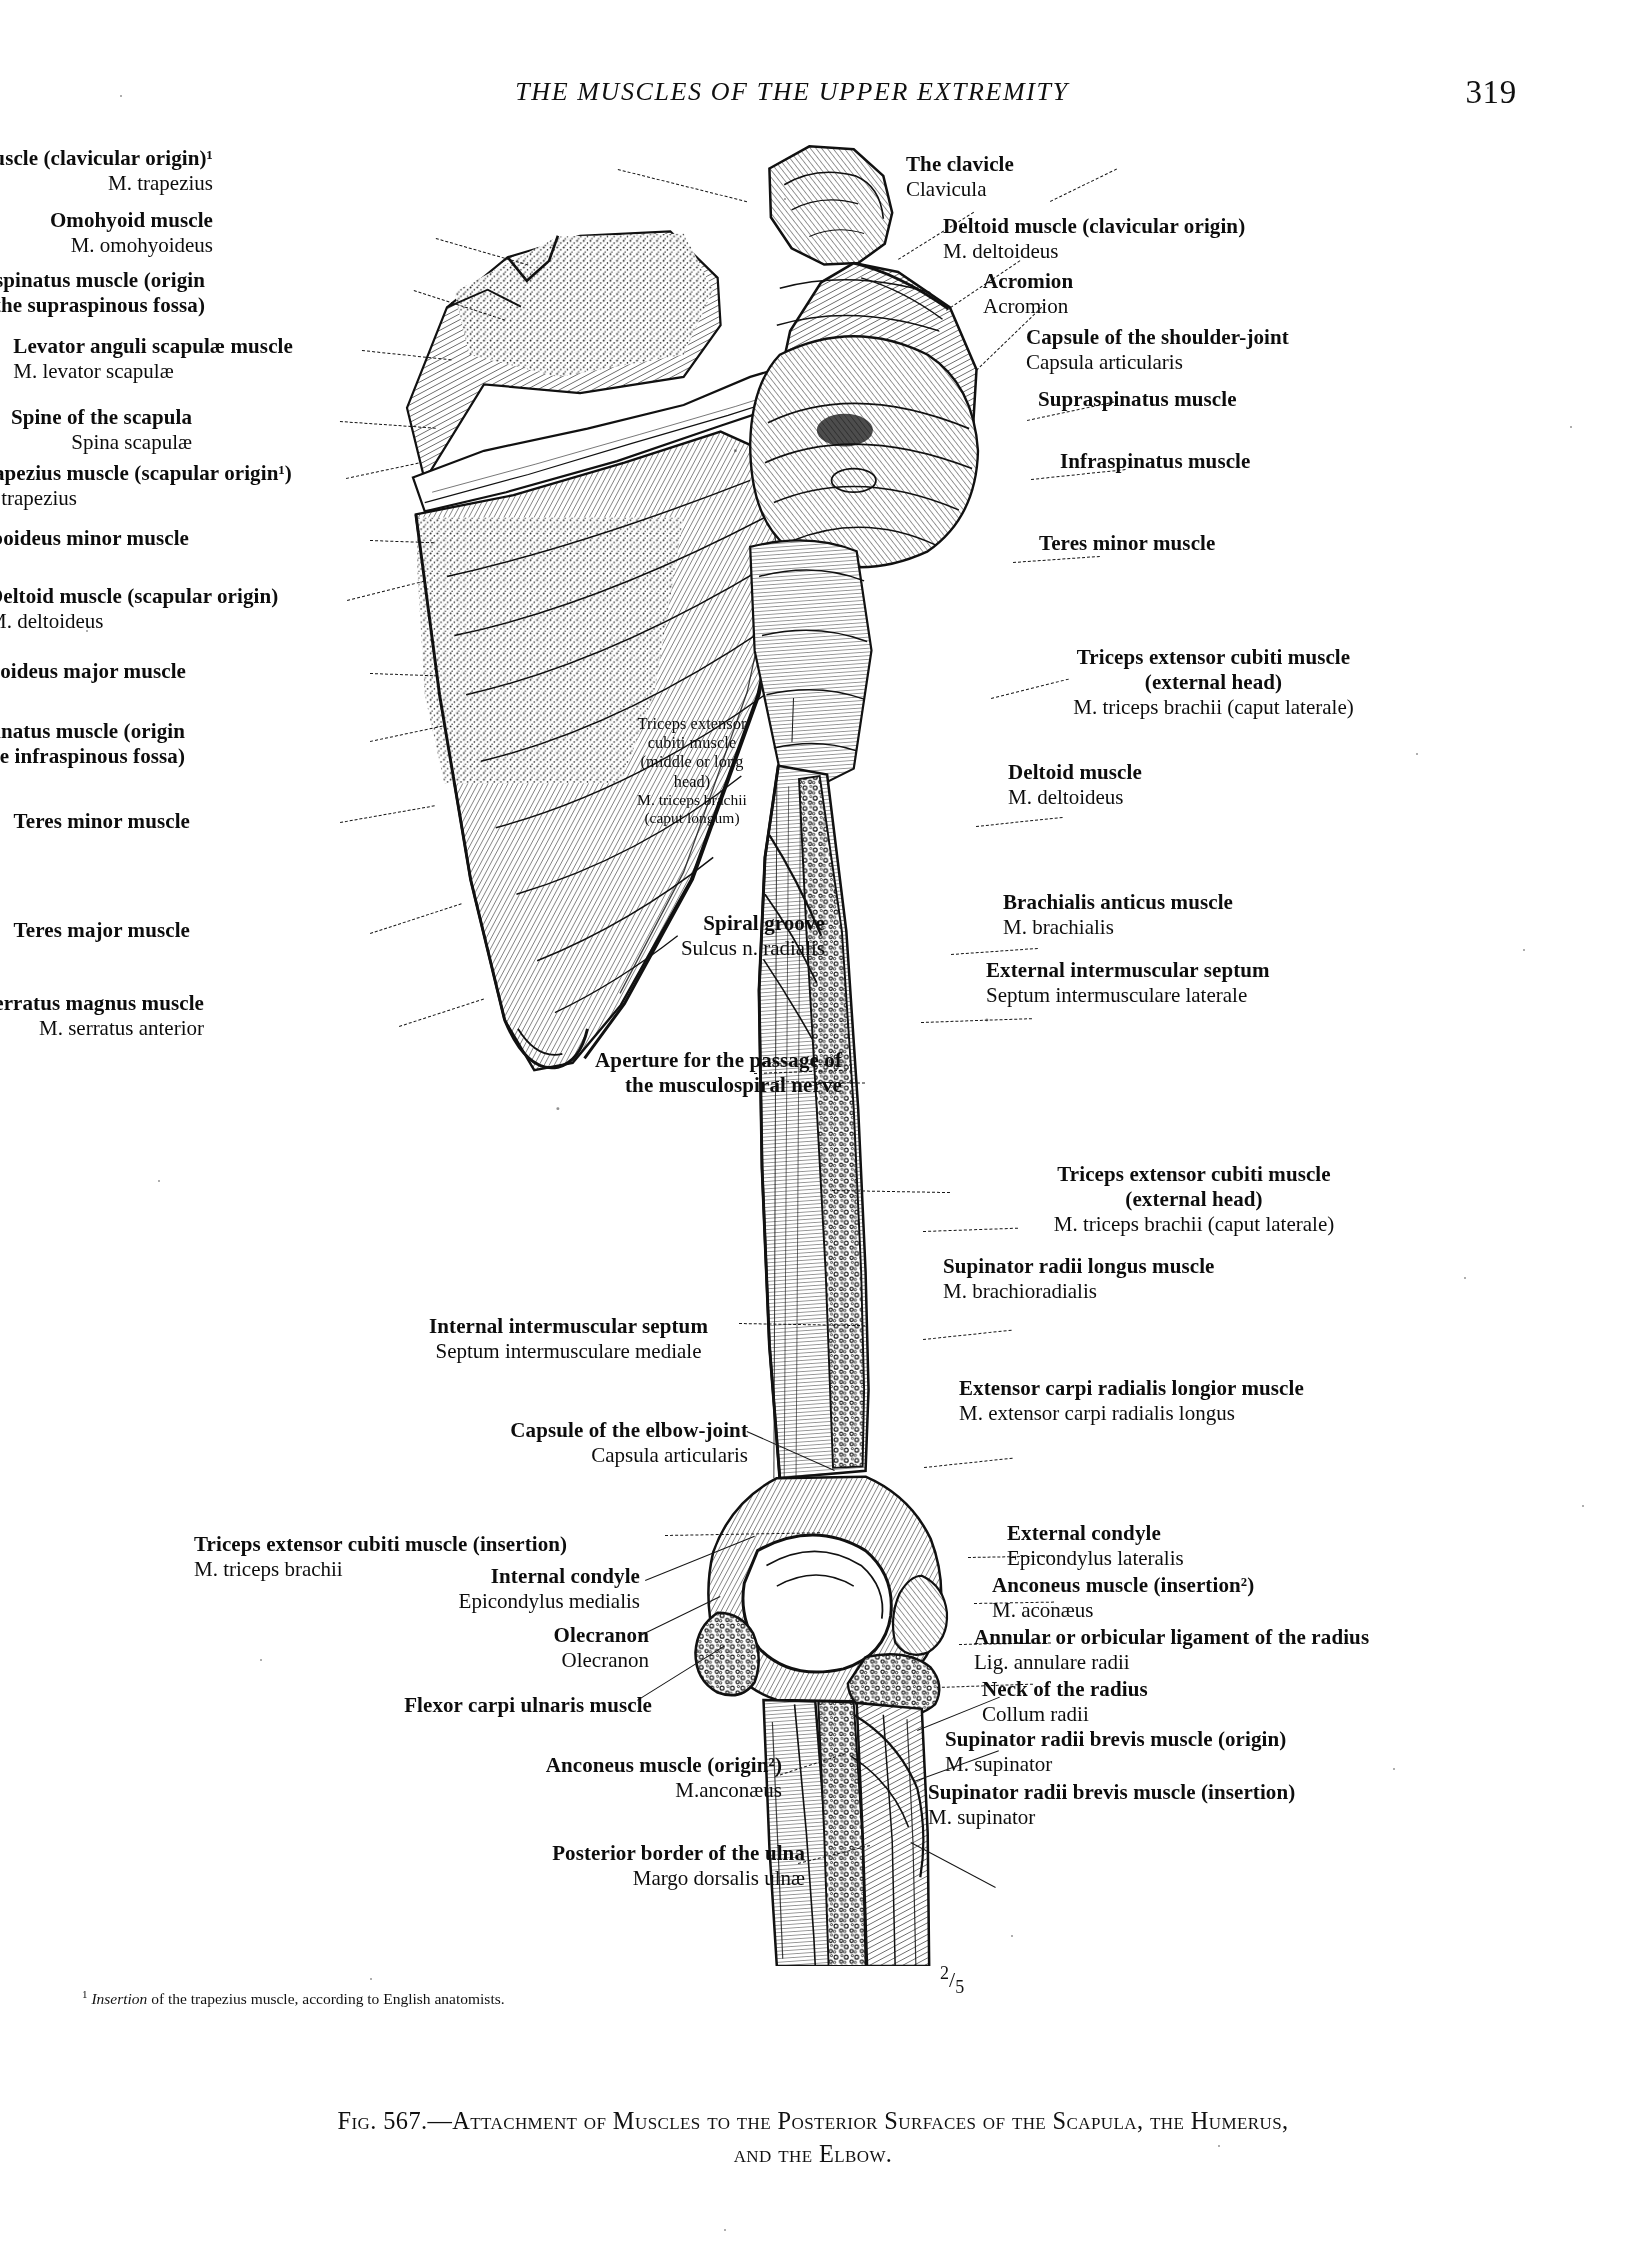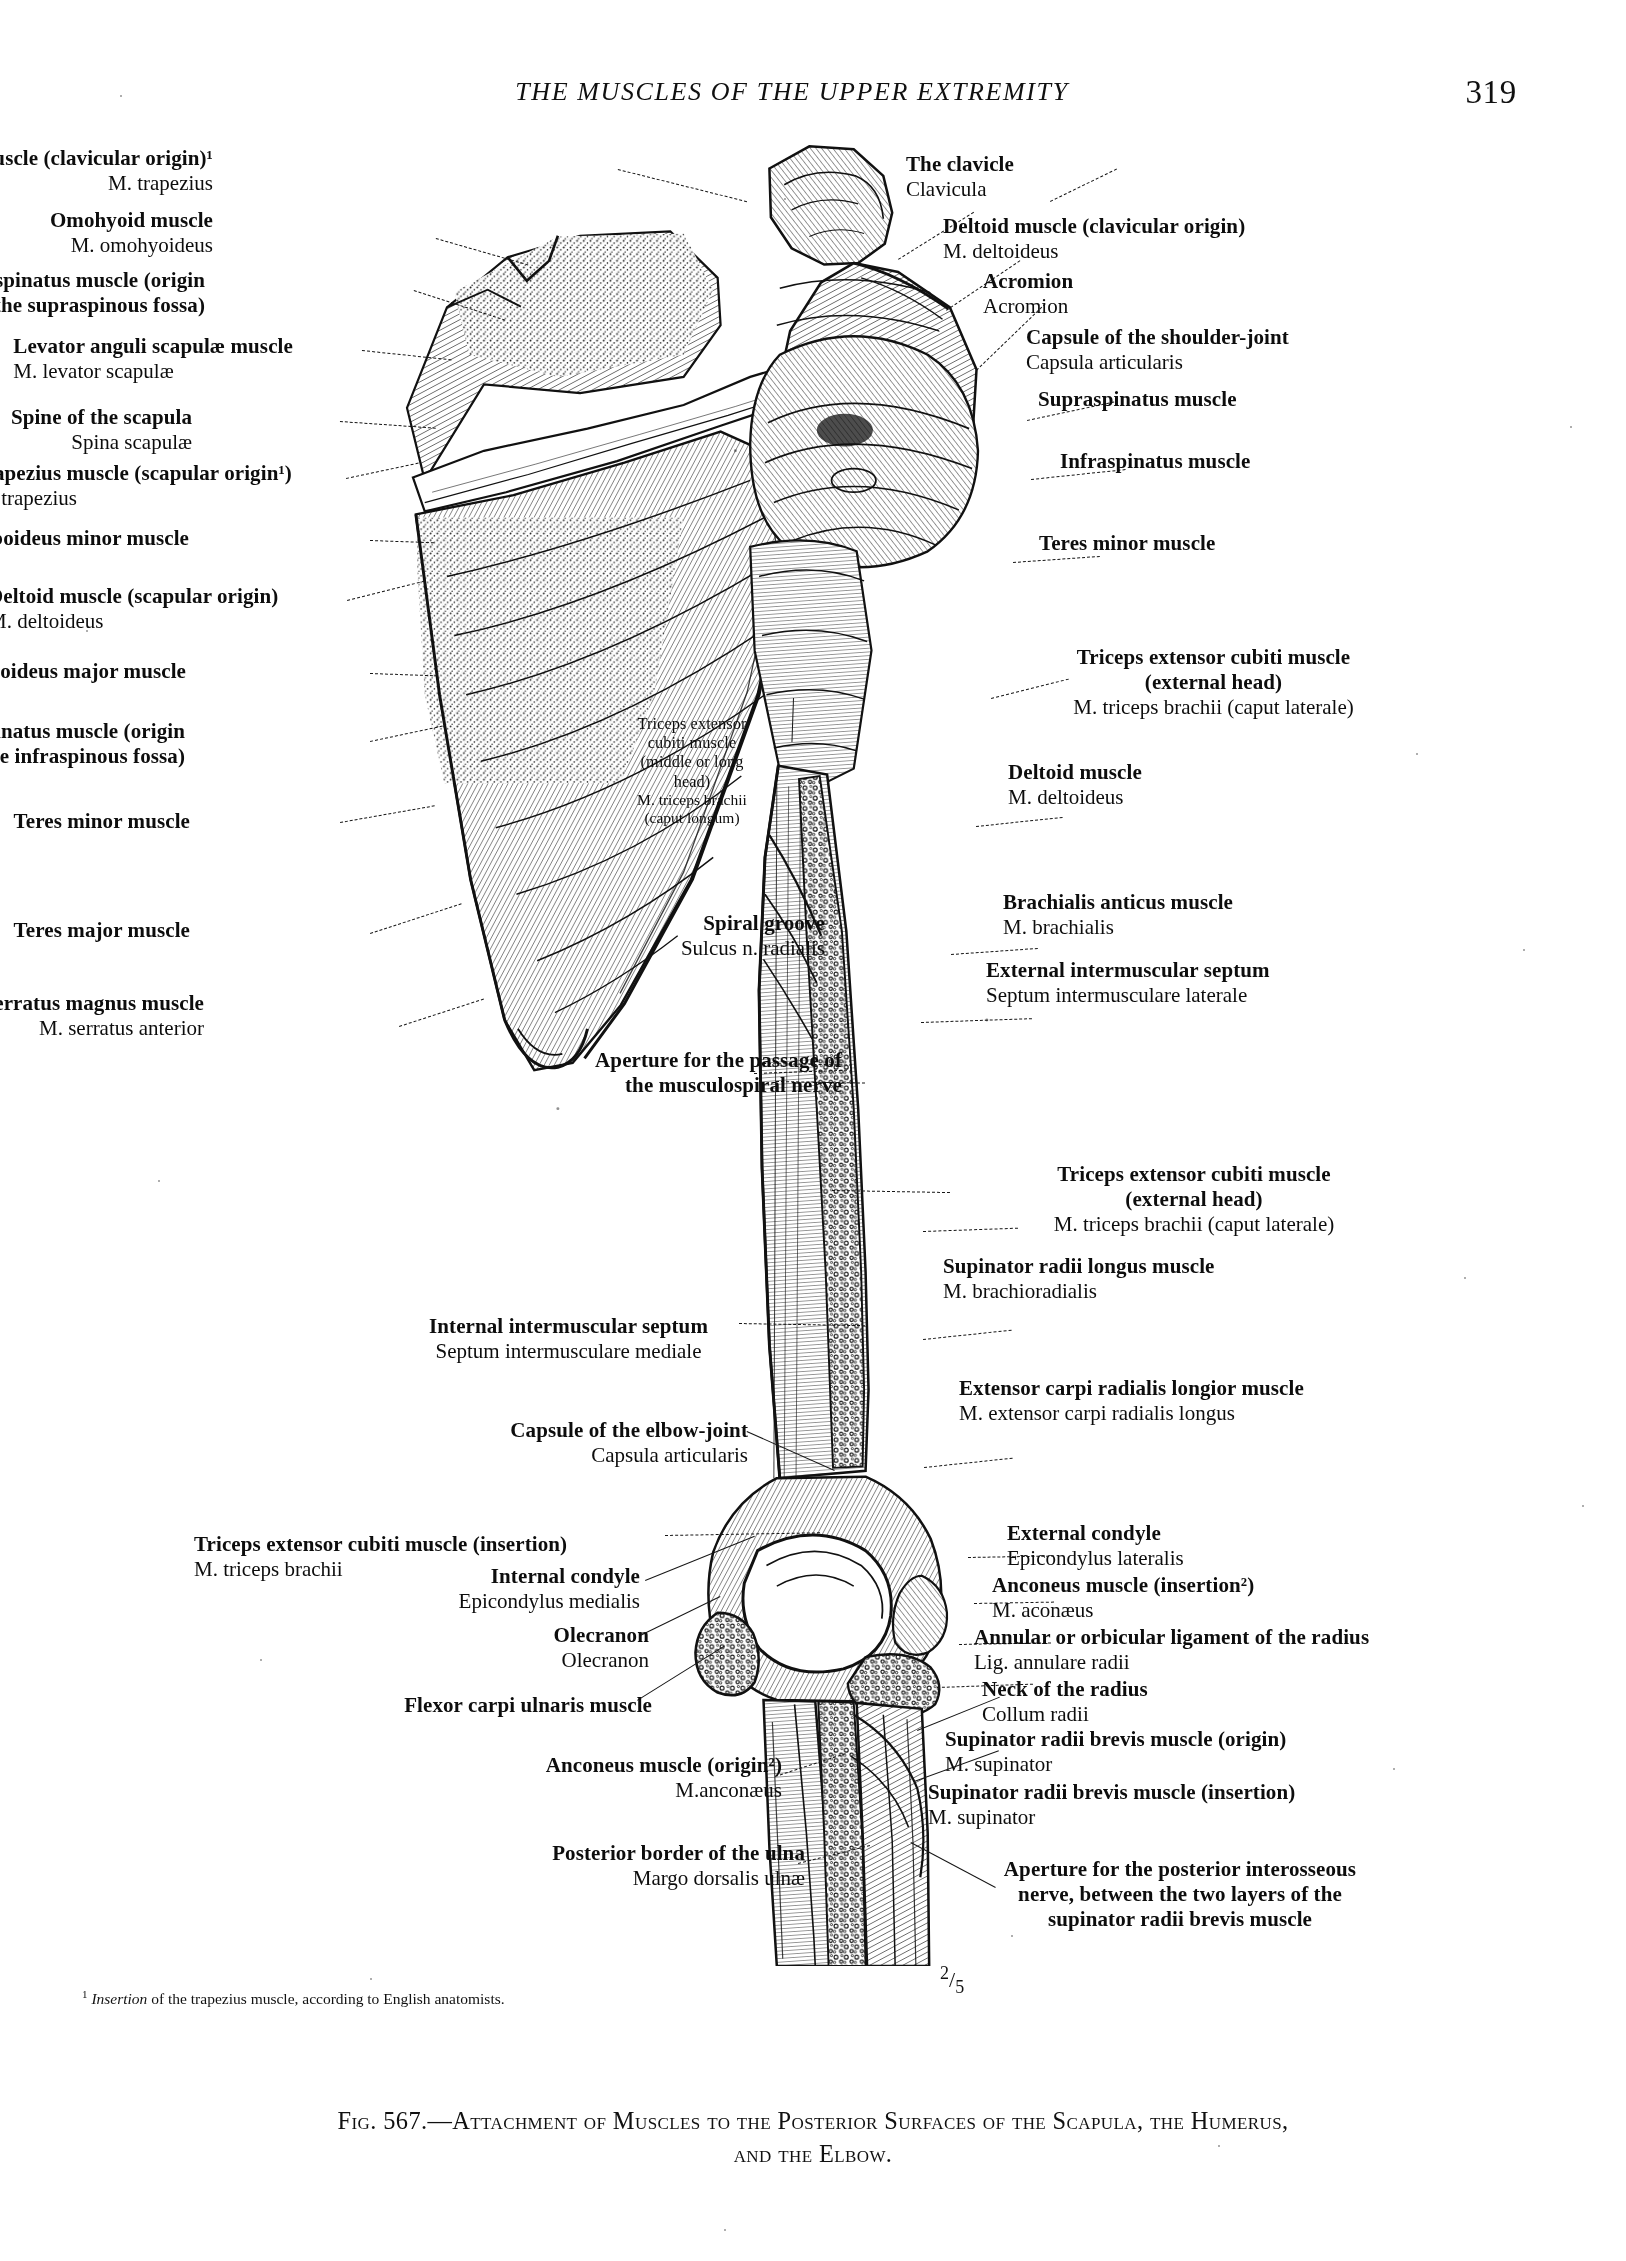--- a/index.html
+++ b/index.html
@@ -550,25 +550,20 @@
   <div class="lbl l" style="left:945px;top:1727px;">
     <span class="en">Supinator radii brevis muscle (origin)</span>
     <span class="la">M. supinator</span>
   </div>
 
   <div class="lbl l" style="left:928px;top:1780px;">
     <span class="en">Supinator radii brevis muscle (insertion)</span>
     <span class="la">M. supinator</span>
   </div>
 
-  <div class="lbl c" style="left:914px;top:1857px;width:532px;">
-    <span class="en">Aperture for the posterior interosseous</span>
-    <span class="en">nerve, between the two layers of the</span>
-    <span class="en">supinator radii brevis muscle</span>
-  </div>
 
   <div id="footnotes">
     <p class="fn"><span class="mark">1</span> <em>Insertion</em><span> of the trapezius muscle, according to English anatomists.</span></p>
   </div>
 
   <div id="figure-caption">
     <span>Fig. 567.—Attachment of Muscles to the Posterior Surfaces of the Scapula, the Humerus,</span>
     <span class="ln2">and the Elbow.</span>
   </div>
 

